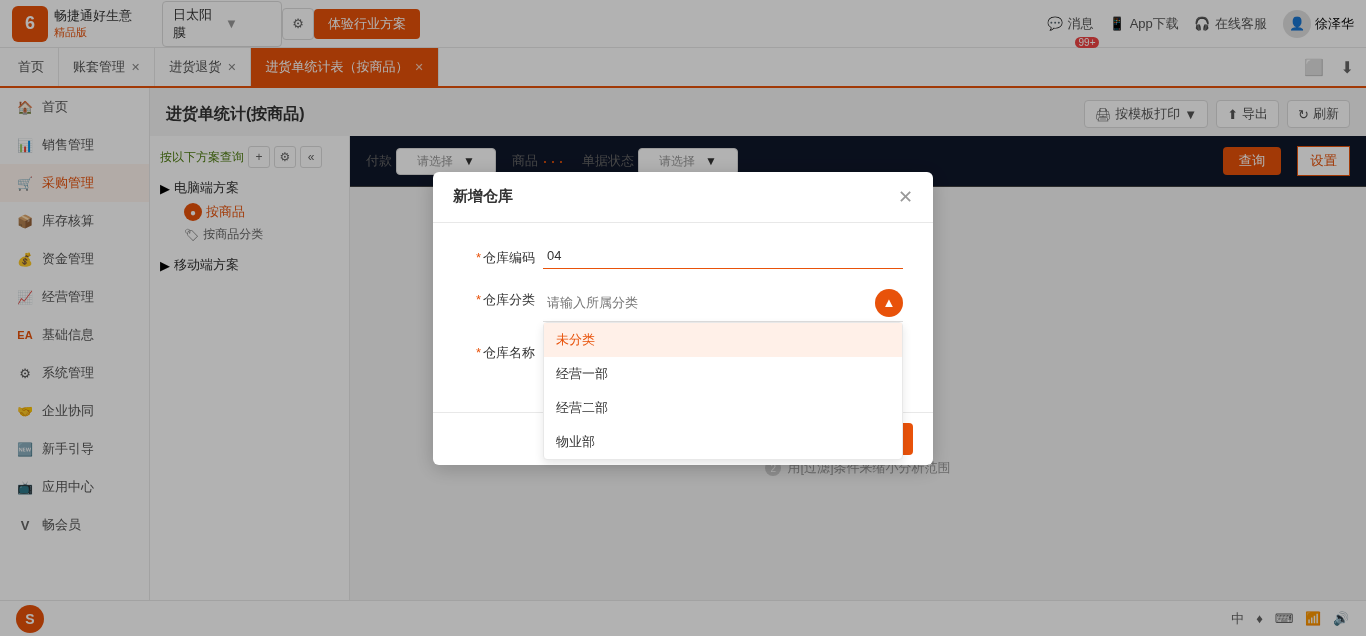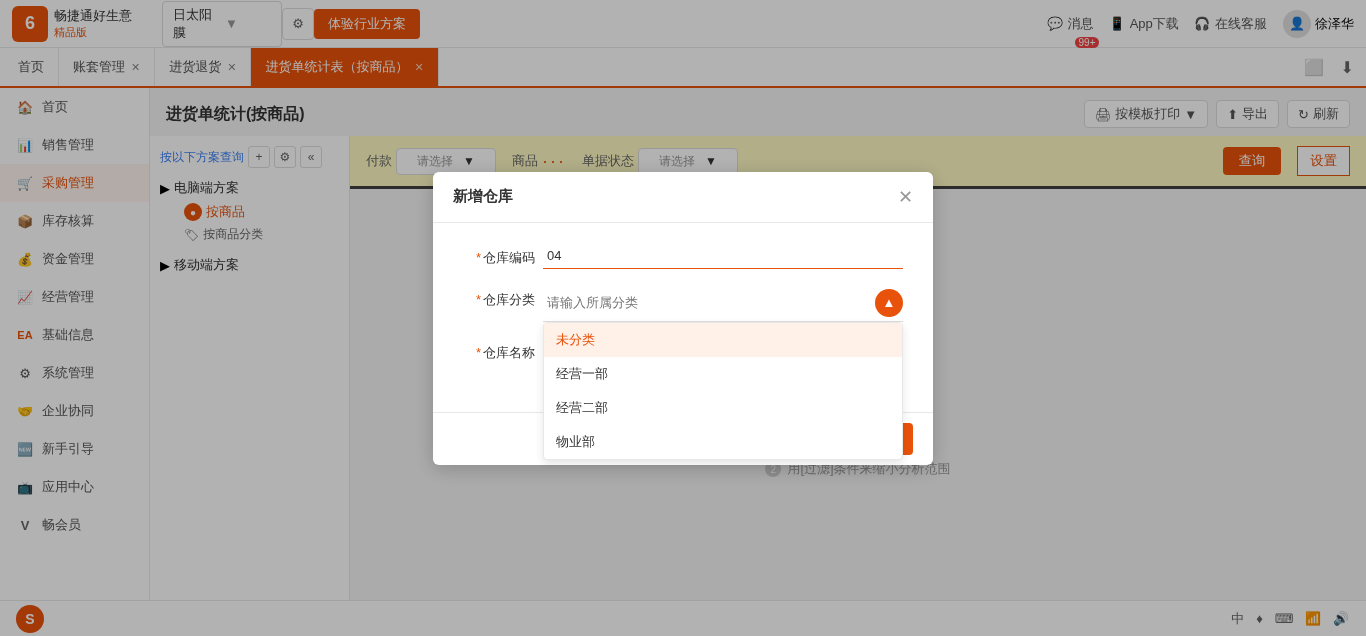--- a/index.html
+++ b/index.html
@@ -429,21 +429,21 @@
           <span>↻</span>
           <span>刷新</span>
         </div>
       </div>
     </div>
 
     <div style="display:flex;flex:1;overflow:hidden;background:#f5f5f5;">
 
       <div style="width:200px;background:#fff;border-right:1px solid #e8e8e8;padding:10px;">
         <div style="display:flex;align-items:center;gap:4px;margin-bottom:8px;">
-          <span style="color:#3b82f6;font-size:12px;">按以下方案查询</span>
+          <span style="color:#4d7c0f;font-size:12px;">按以下方案查询</span>
           <span class="scheme-btn">+</span>
           <span class="scheme-btn">⚙</span>
           <span class="scheme-btn">«</span>
         </div>
         <div class="tree-item">
           <span>▶</span>
           <span style="font-size:13px;color:#333;">电脑端方案</span>
         </div>
         <div class="tree-sub">
           <div class="tree-item active-tree">
@@ -456,21 +456,21 @@
           </div>
         </div>
         <div class="tree-item" style="margin-top:8px;">
           <span>▶</span>
           <span style="font-size:13px;color:#333;">移动端方案</span>
         </div>
       </div>
 
       <div style="flex:1;display:flex;flex-direction:column;overflow:hidden;">
 
-        <div style="background:#fef9c3;padding:10px 16px;display:flex;align-items:center;gap:16px;flex-wrap:wrap;border-bottom:3px solid #404040;">
+        <div style="background:#0f172a;padding:10px 16px;display:flex;align-items:center;gap:16px;flex-wrap:wrap;border-bottom:1px solid #404040;">
           <div style="display:flex;align-items:center;gap:4px;">
             <span style="color:#666;font-size:13px;">付款</span>
             <div class="query-select">
               <span style="color:#999;">请选择</span>
               <span>▼</span>
             </div>
           </div>
           <div style="display:flex;align-items:center;gap:4px;">
             <span style="color:#666;font-size:13px;">商品</span>
             <div style="display:flex;align-items:center;gap:4px;">

